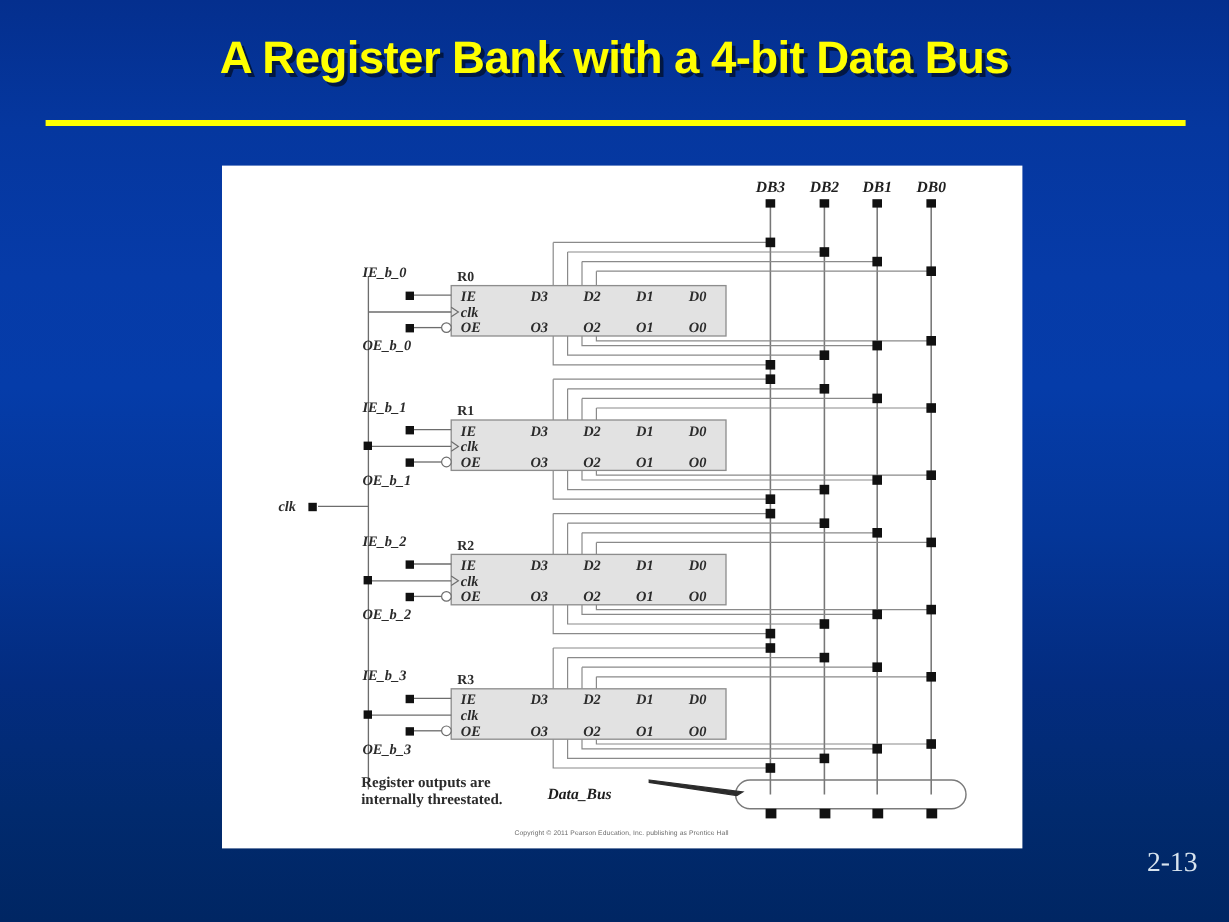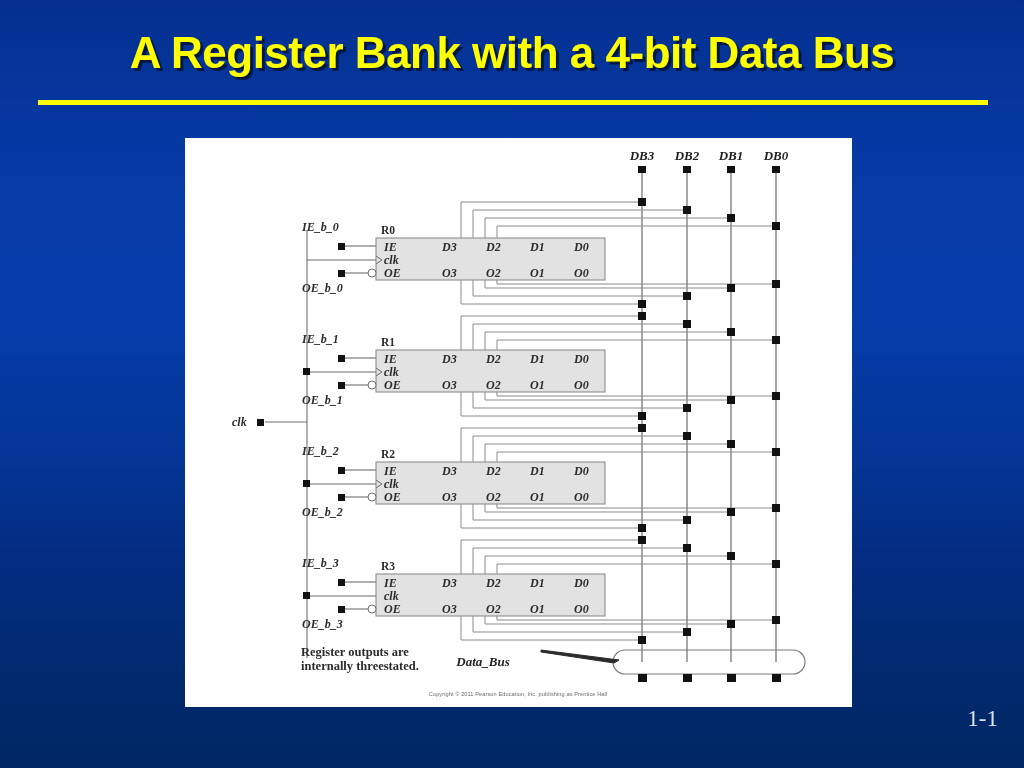--- a/index.html
+++ b/index.html
@@ -29,21 +29,21 @@
     overflow: hidden;
   }
   #title {
     position: absolute;
     left: 0;
     top: 28px;
     width: 1024px;
     text-align: center;
     font-family: "Liberation Sans", sans-serif;
     font-weight: bold;
-    font-size: 44px;
+    font-size: 38px;
     letter-spacing: -0.5px;
     color: #ffff00;
     text-shadow: 3px 3px 0 rgba(0,0,0,0.55);
     white-space: nowrap;
   }
   #title-rule {
     position: absolute;
     left: 38px;
     top: 100px;
     width: 950px;
@@ -413,15 +413,15 @@
       <g>
         <text class="cap-note" x="116" y="518">Register outputs are</text>
         <text class="cap-note" x="116" y="532">internally threestated.</text>
       </g>
 
       <text class="copyright" x="333" y="558" text-anchor="middle">Copyright © 2011 Pearson Education, Inc. publishing as Prentice Hall</text>
 
     </svg>
   </div>
 
-  <div id="page-number">1-1</div>
+  <div id="page-number">2-13</div>
 
 </div>
 
 </body></html>

